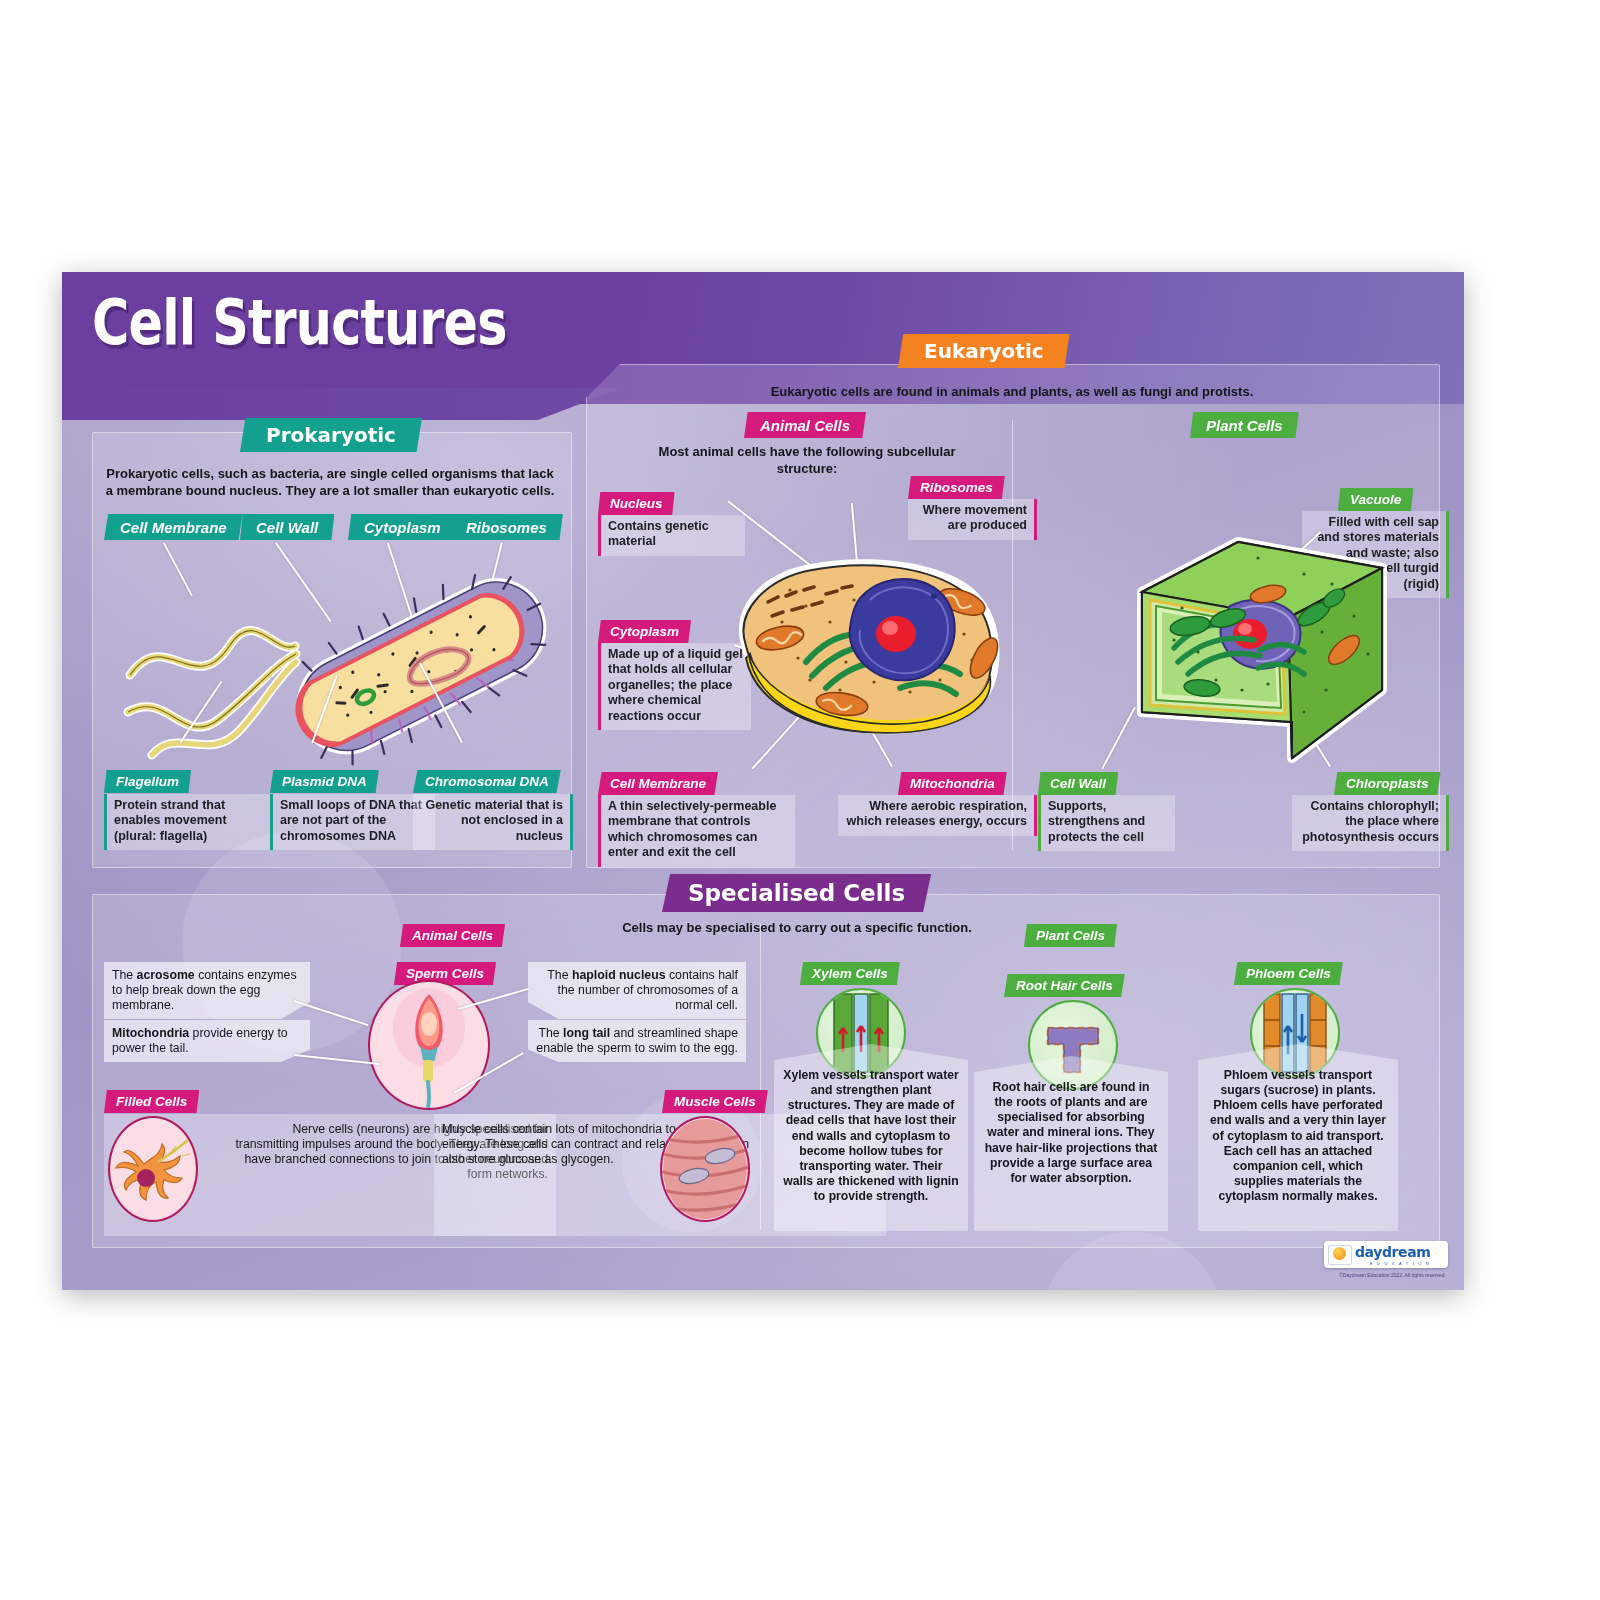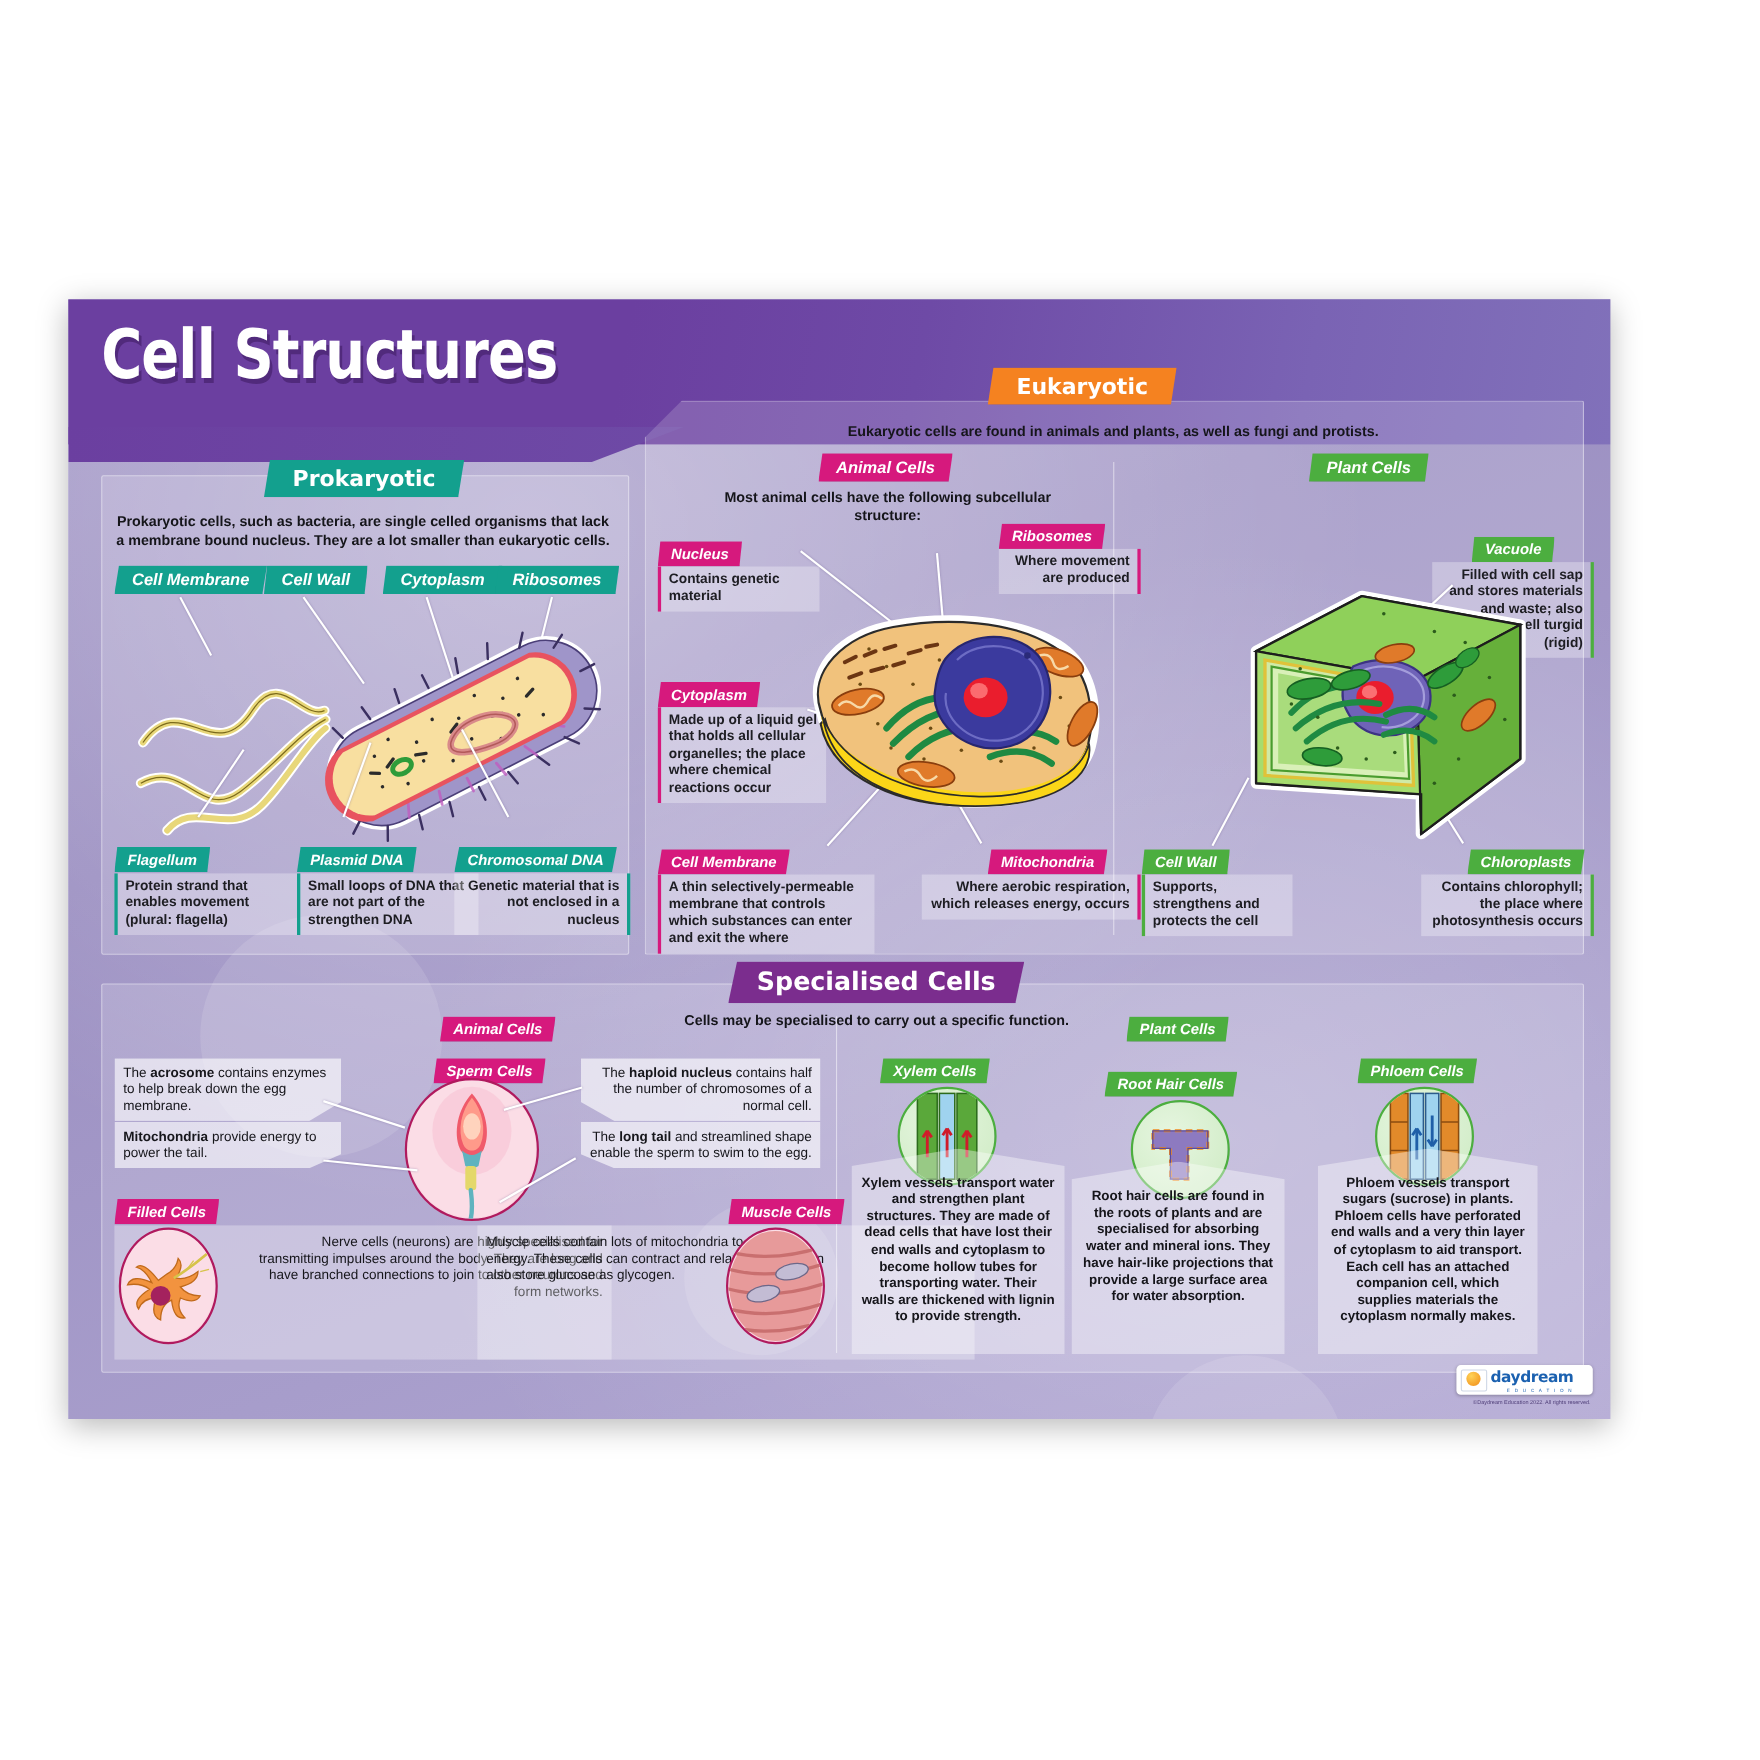--- a/index.html
+++ b/index.html
@@ -280,21 +280,21 @@
   <div class="ln" style="left:400px;top:470px;width:90px;transform:rotate(-118deg);"></div>
 
   <div class="ribbon rb-teal tag sm" style="left:42px;top:498px;">
       <span>Flagellum</span>
     </div>
   <div class="callout lft-t" style="left:42px;top:522px;width:150px;">Protein strand that enables movement (plural: flagella)</div>
 
   <div class="ribbon rb-teal tag sm" style="left:208px;top:498px;">
       <span>Plasmid DNA</span>
     </div>
-  <div class="callout lft-t" style="left:208px;top:522px;width:148px;">Small loops of DNA that are not part of the strengthen DNA</div>
+  <div class="callout lft-t" style="left:208px;top:522px;width:148px;">Small loops of DNA that are not part of the chromosomes DNA</div>
 
   <div class="ribbon rb-teal tag sm" style="left:351px;top:498px;">
       <span>Chromosomal DNA</span>
     </div>
   <div class="callout rgt-t" style="left:351px;top:522px;width:143px;">Genetic material that is not enclosed in a nucleus</div>
 
   <div class="panel" style="left:524px;top:92px;width:852px;height:502px;clip-path:polygon(34px 0,100% 0,100% 100%,0 100%,0 34px);"></div>
   <div class="ribbon rb-orange sect-ribbon" style="left:836px;top:62px;">
     <span>Eukaryotic</span>
   </div>
@@ -318,21 +318,21 @@
   <div class="callout rgt" style="left:846px;top:227px;width:112px;">Where movement are produced</div>
 
   <div class="ribbon rb-pink tag sm" style="left:536px;top:348px;">
       <span>Cytoplasm</span>
     </div>
   <div class="callout lft" style="left:536px;top:371px;width:136px;">Made up of a liquid gel that holds all cellular organelles; the place where chemical reactions occur</div>
 
   <div class="ribbon rb-pink tag sm" style="left:536px;top:500px;">
       <span>Cell Membrane</span>
     </div>
-  <div class="callout lft" style="left:536px;top:523px;width:180px;">A thin selectively-permeable membrane that controls which substances can enter and exit the where</div>
+  <div class="callout lft" style="left:536px;top:523px;width:180px;">A thin selectively-permeable membrane that controls which chromosomes can enter and exit the cell</div>
 
   <div class="ribbon rb-pink tag sm" style="left:836px;top:500px;">
       <span>Mitochondria</span>
     </div>
   <div class="callout rgt" style="left:776px;top:523px;width:182px;">Where aerobic respiration, which releases energy, occurs</div>
 
   <div class="ln" style="left:666px;top:228px;width:200px;transform:rotate(38deg);"></div>
   <div class="ln" style="left:790px;top:230px;width:68px;transform:rotate(85deg);"></div>
   <div class="ln" style="left:672px;top:372px;width:90px;transform:rotate(18deg);"></div>
   <div class="ln" style="left:690px;top:496px;width:72px;transform:rotate(-48deg);"></div>

